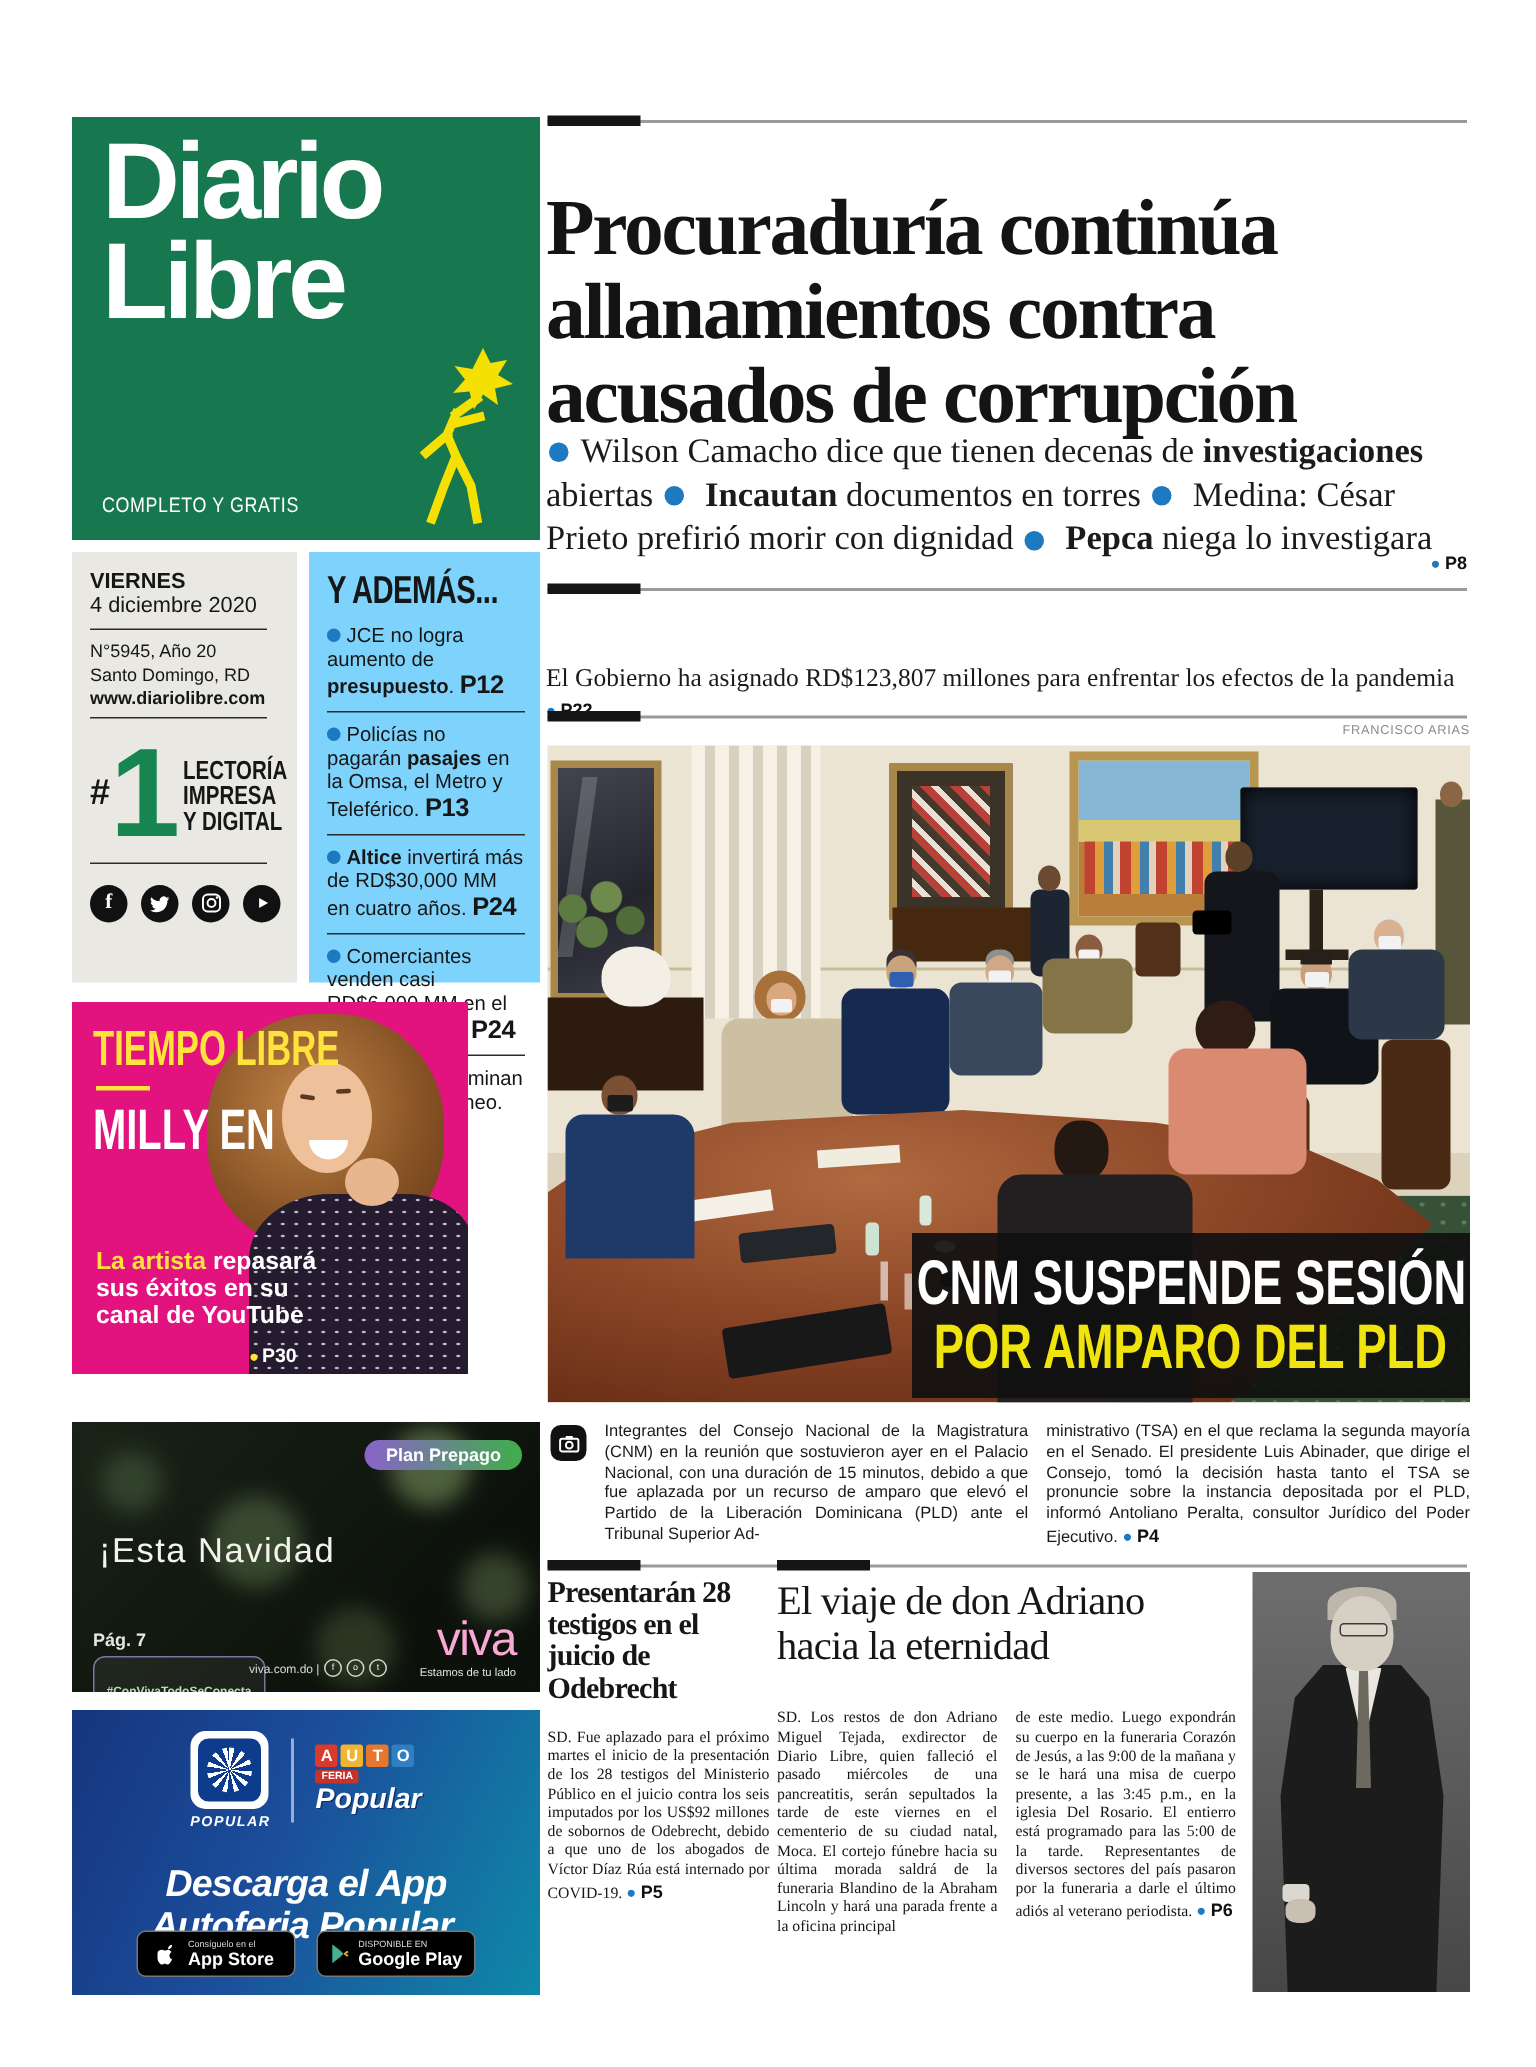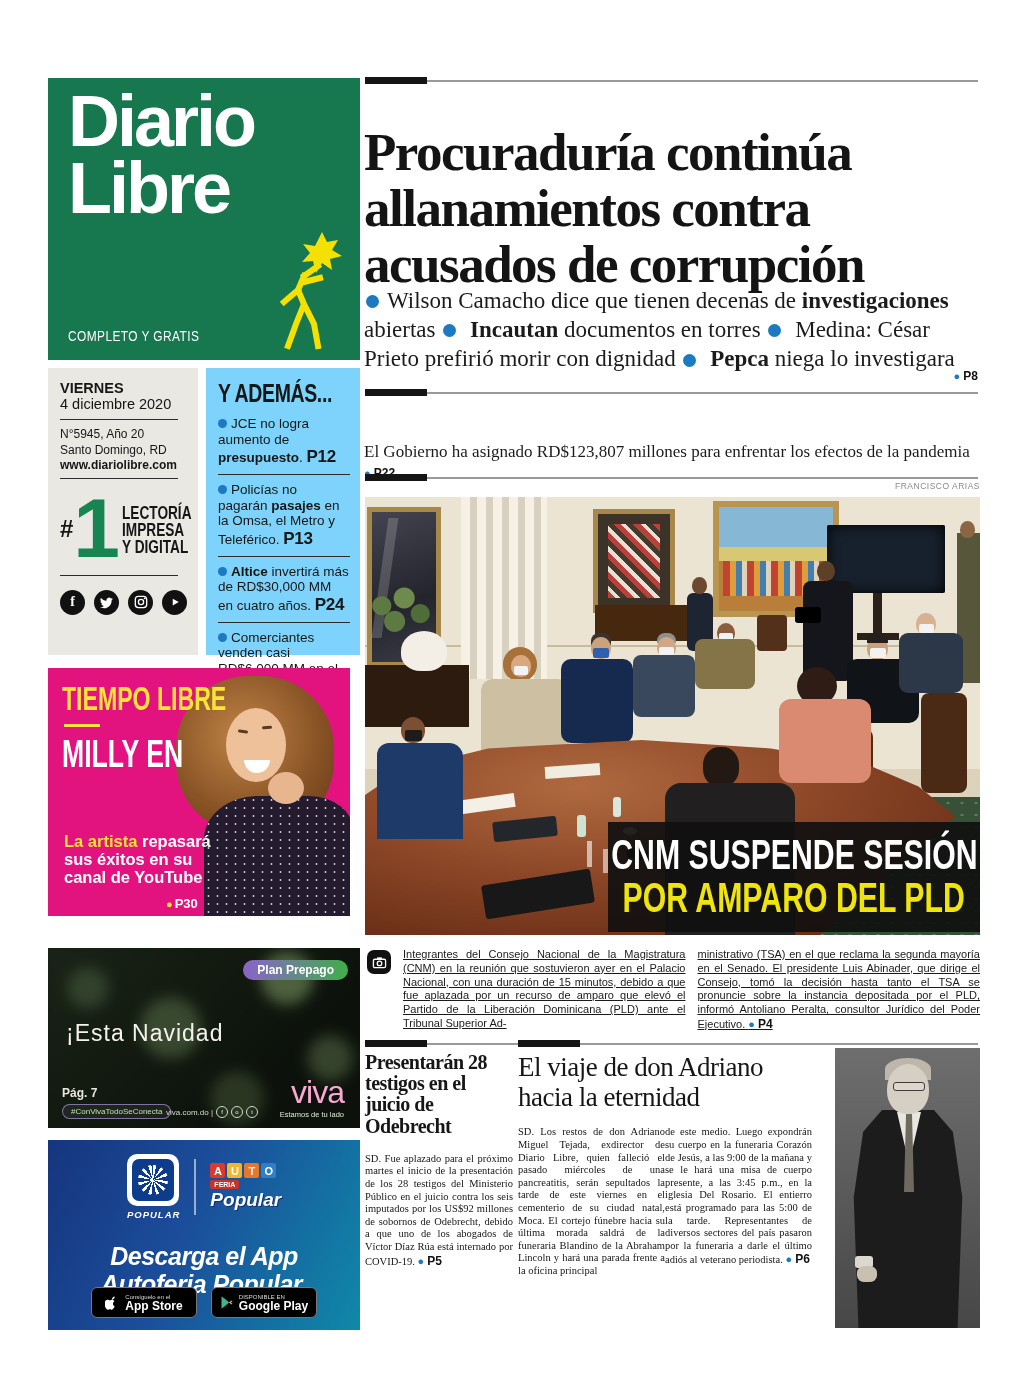--- a/index.html
+++ b/index.html
@@ -105,46 +105,46 @@
   .overlay{position:absolute;left:243px;top:325px;width:372px;height:110px;background:rgba(16,16,16,.92);
            display:flex;flex-direction:column;align-items:center;justify-content:center;}
   .ov1{color:#fff;font-weight:bold;font-size:42px;line-height:1.02;}
   .ov2{color:#f0e40e;font-weight:bold;font-size:42px;line-height:1.02;}
 
   
   .caption{position:absolute;left:365px;top:948px;width:615px;}
   .cam{position:absolute;left:2px;top:2px;width:24px;height:24px;border-radius:7px;background:#111;
        display:flex;align-items:center;justify-content:center;}
   .cap-cols{margin-left:38px;display:flex;gap:12px;}
-  .cap-col{width:283px;font-size:11px;line-height:1.25;text-align:justify;color:#1a1a1a;text-decoration:underline;}
+  .cap-col{width:283px;font-size:11px;line-height:1.25;text-align:justify;color:#1a1a1a;}
 
   
   .ode{position:absolute;left:365px;top:1052px;width:148px;}
   .ode-h{font-family:"Liberation Serif",serif;font-weight:bold;font-size:20px;line-height:1.06;letter-spacing:-.5px;}
   .ode-b{margin-top:16px;font-family:"Liberation Serif",serif;font-size:10.5px;line-height:1.2;text-align:justify;}
   .adr{position:absolute;left:518px;top:1052px;width:306px;}
   .adr-h{font-family:"Liberation Serif",serif;font-size:27px;line-height:1.12;letter-spacing:-.5px;}
-  .adr-cols{display:flex;margin-top:14px;}
+  .adr-cols{display:flex;gap:12px;margin-top:28px;}
   .adr-col{width:147px;font-family:"Liberation Serif",serif;font-size:10.5px;line-height:1.2;text-align:justify;}
 
   
   .portrait{position:absolute;left:835px;top:1048px;width:145px;height:280px;overflow:hidden;
             background:linear-gradient(#6e6e6e,#474747);}
   .po-head{position:absolute;left:52px;top:16px;width:42px;height:50px;border-radius:50% 50% 45% 45%;background:#d6cfc4;}
   .po-hair{position:absolute;left:50px;top:10px;width:46px;height:22px;border-radius:50% 50% 0 0;background:#bdb6ab;}
   .po-glass{position:absolute;left:58px;top:34px;width:30px;height:7px;border:1.5px solid #3c3c3c;border-radius:3px;background:rgba(255,255,255,.15);}
   .po-suit{position:absolute;left:14px;top:62px;width:118px;height:218px;background:#1c1c1c;
            clip-path:polygon(28% 0,72% 0,88% 10%,96% 40%,92% 100%,8% 100%,4% 40%,12% 10%);}
   .po-shirt{position:absolute;left:62px;top:64px;width:24px;height:52px;background:#e9e6e0;clip-path:polygon(0 0,100% 0,50% 100%);}
   .po-tie{position:absolute;left:69px;top:66px;width:10px;height:78px;background:#6e6a60;clip-path:polygon(20% 0,80% 0,100% 100%,0 100%);}
   .po-cuff{position:absolute;left:20px;top:208px;width:18px;height:12px;background:#ddd8cf;border-radius:3px;}
   .po-hand{position:absolute;left:22px;top:218px;width:20px;height:16px;background:#c9c0b2;border-radius:40%;}
 
   
-  .tiempo{position:absolute;left:48px;top:668px;width:302px;height:248px;background:#e2137e;overflow:hidden;}
+  .tiempo{position:absolute;left:48px;top:668px;width:264px;height:248px;background:#e2137e;overflow:hidden;}
   .tl-kicker{position:absolute;left:14px;top:12px;color:#ffe23c;font-weight:bold;font-size:33px;}
   .tl-rule{position:absolute;left:16px;top:56px;width:36px;height:3px;background:#ffe23c;}
   .tl-title{position:absolute;left:14px;top:68px;color:#fff;font-weight:bold;font-size:38px;line-height:.98;}
   .tl-sub{position:absolute;left:16px;top:164px;width:150px;color:#fff;font-weight:bold;font-size:16.5px;line-height:1.1;}
   .tl-sub .hl{color:#ffe23c;}
   .tl-page{position:absolute;left:118px;top:228px;font-weight:bold;font-size:13px;color:#fff;}
   .tl-page::before{content:"●";color:#ffe23c;margin-right:2px;font-size:11px;}
   .milly{position:absolute;right:0;top:0;width:180px;height:248px;}
   .mi-hair{position:absolute;left:6px;top:8px;width:158px;height:158px;border-radius:46%;
            background:radial-gradient(circle at 42% 38%,#c08347 0,#8a5526 55%,#6b3d18 90%);}
@@ -161,22 +161,22 @@
      radial-gradient(circle at 75% 20%,rgba(140,170,110,.5) 0 26px,transparent 27px),
      radial-gradient(circle at 40% 45%,rgba(120,150,100,.38) 0 30px,transparent 31px),
      radial-gradient(circle at 88% 60%,rgba(150,180,120,.3) 0 22px,transparent 23px),
      radial-gradient(circle at 15% 25%,rgba(100,130,90,.35) 0 20px,transparent 21px),
      radial-gradient(circle at 60% 80%,rgba(130,160,100,.25) 0 26px,transparent 27px),
      linear-gradient(135deg,#1a2417,#0c120b 70%);}
   .vv-pill{position:absolute;right:12px;top:12px;padding:3px 14px;border-radius:12px;font-weight:bold;font-size:12px;
            background:linear-gradient(90deg,#8a63c9,#3fae49);}
   .vv-head{position:absolute;left:18px;top:72px;font-size:23px;letter-spacing:1px;line-height:1.2;color:#f4f2ec;}
   .vv-page{position:absolute;left:14px;top:138px;font-weight:bold;font-size:12px;color:#e8e6df;}
-  .vv-hash{position:absolute;left:14px;top:156px;font-size:8px;padding:2px 8px;border-radius:8px;
-           border:1px solid rgba(170,150,220,.7);color:#b9e0b4;background:rgba(255,255,255,.06);}
+  .vv-hash{position:absolute;left:14px;top:156px;font-size:8px;padding:18px 8px;border-radius:8px;
+           border:1px solid rgba(170,150,220,.7);color:#b9e0b4;background:rgba(255,255,255,.06);font-weight:bold;}
   .vv-url{position:absolute;left:118px;top:160px;font-size:8px;color:#d7ddd2;}
   .vv-dots{position:absolute;left:168px;top:158px;display:flex;gap:3px;}
   .vv-dot{width:10px;height:10px;border:1px solid #cfd8ca;border-radius:50%;font-size:6px;display:flex;align-items:center;justify-content:center;color:#e8eee4;}
   .vv-logo{position:absolute;right:16px;top:126px;font-size:32px;font-weight:normal;letter-spacing:-1px;color:#f9a8d4;}
   .vv-tag{position:absolute;right:16px;top:162px;font-size:7.5px;color:#dce8d8;padding-left:45px;}
 
   
   .pop{position:absolute;left:48px;top:1140px;width:312px;height:190px;overflow:hidden;color:#fff;
        background:linear-gradient(115deg,#16357e 0,#1b4e9b 45%,#0f89a8 100%);}
   .pp-row{position:absolute;left:0;top:14px;width:100%;display:flex;align-items:center;justify-content:center;gap:14px;}

